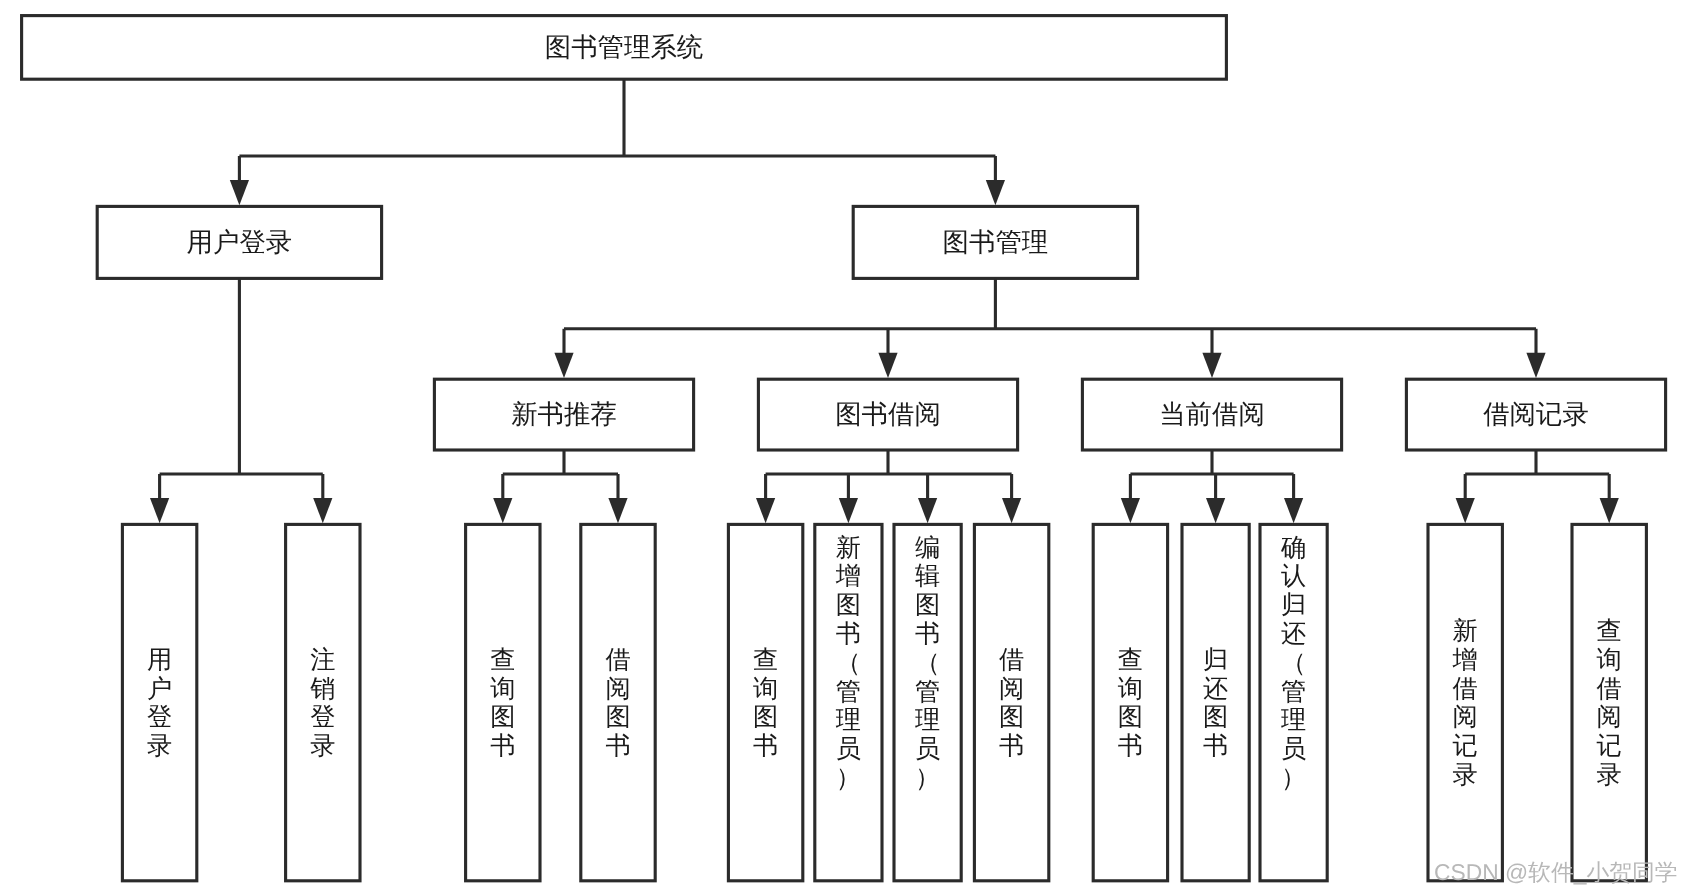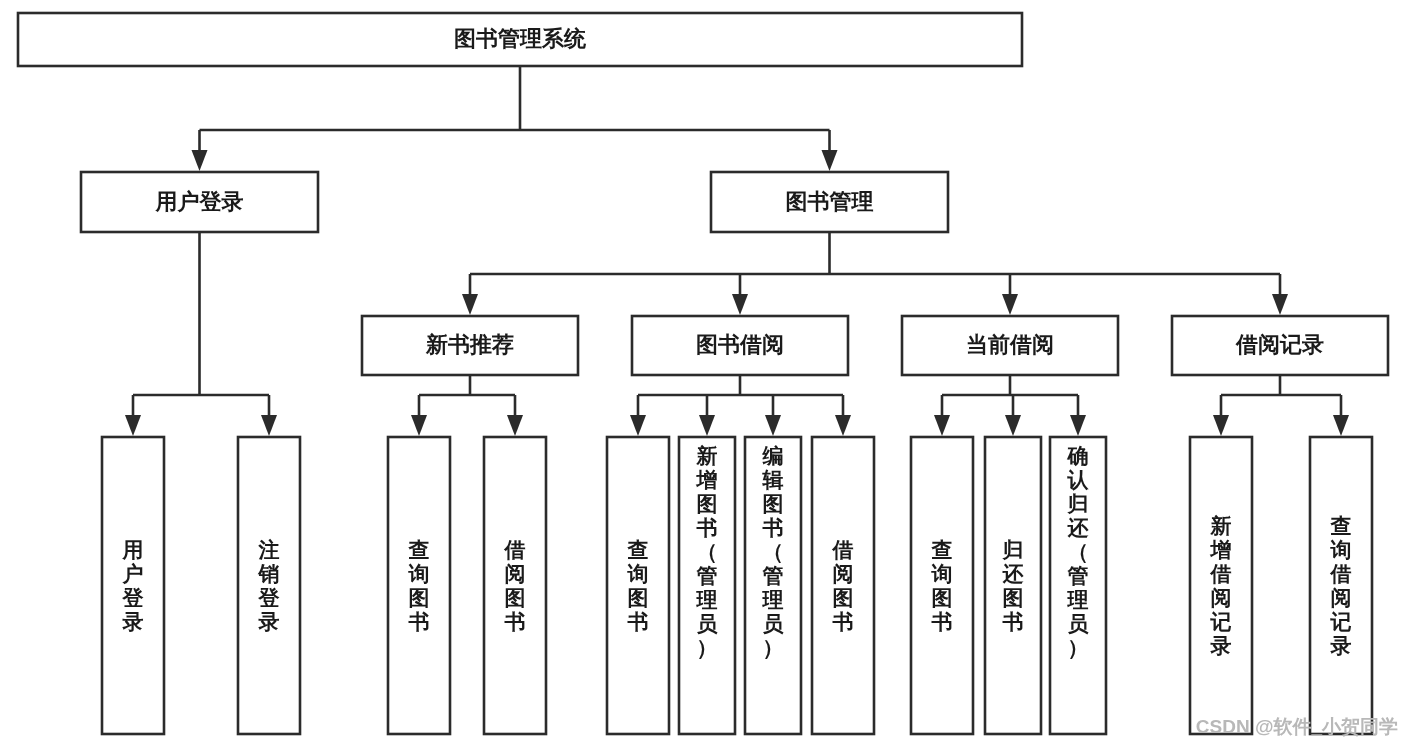--- a/index.html
+++ b/index.html
@@ -9,21 +9,20 @@
   }
   body {
     font-family: "Liberation Sans", "DejaVu Sans", sans-serif;
   }
   #diagram-root {
     position: relative;
     width: 1405px;
     height: 747px;
     background: #ffffff;
     overflow: hidden;
-    font-weight: bold;
   }
   svg.diagram-canvas {
     position: absolute;
     top: 0;
     left: 0;
     width: 1405px;
     height: 747px;
     display: block;
   }
   .node-box {

